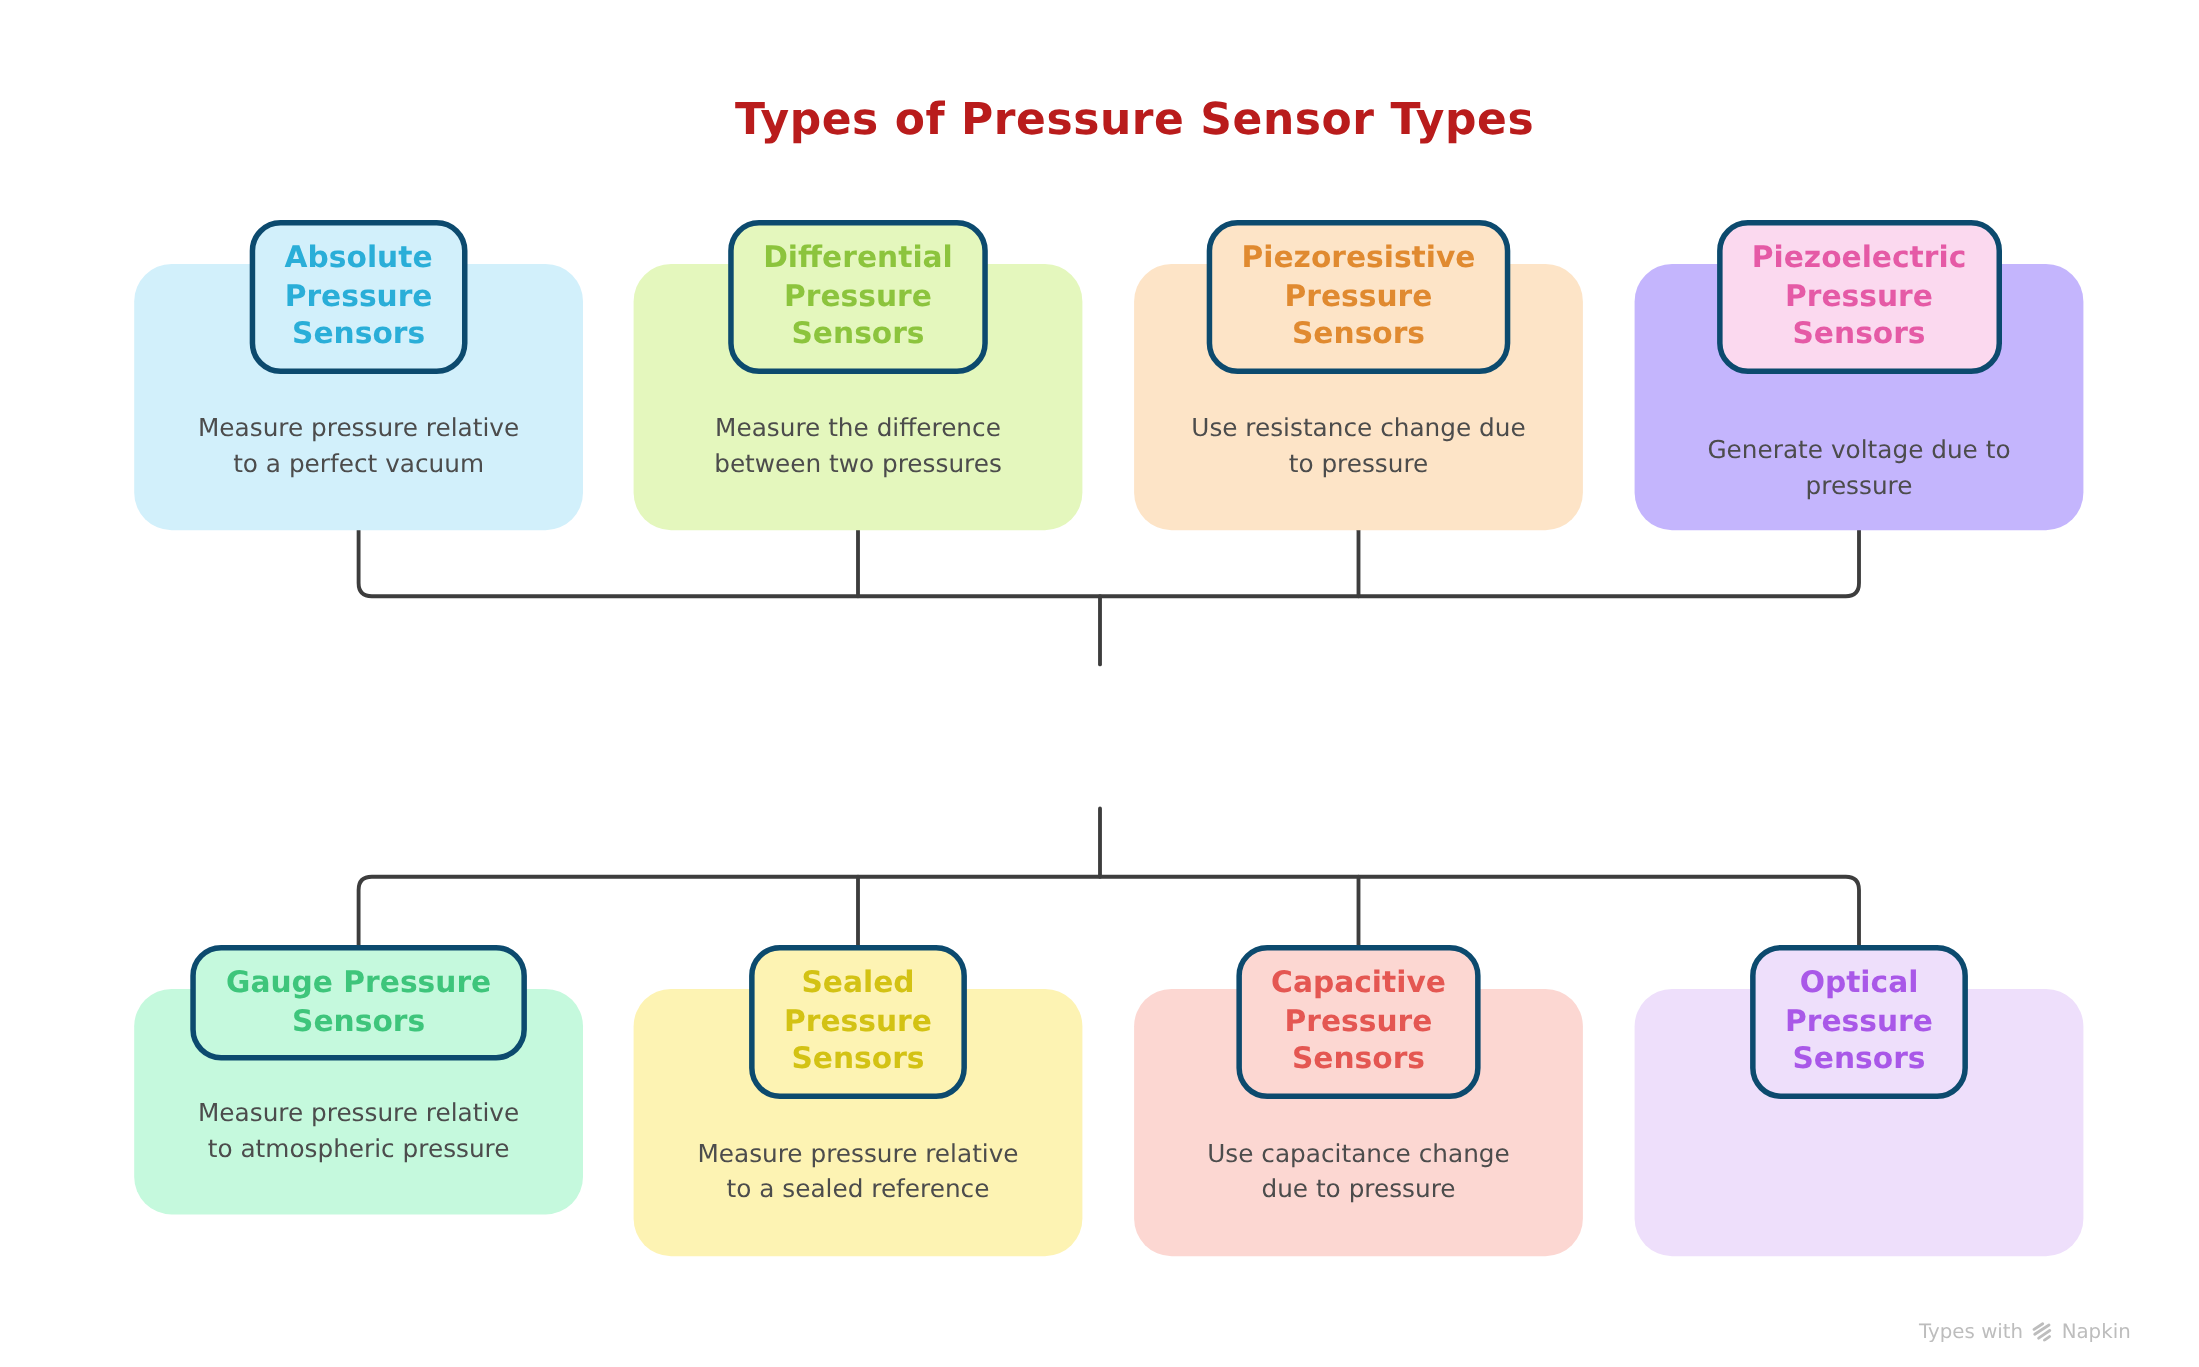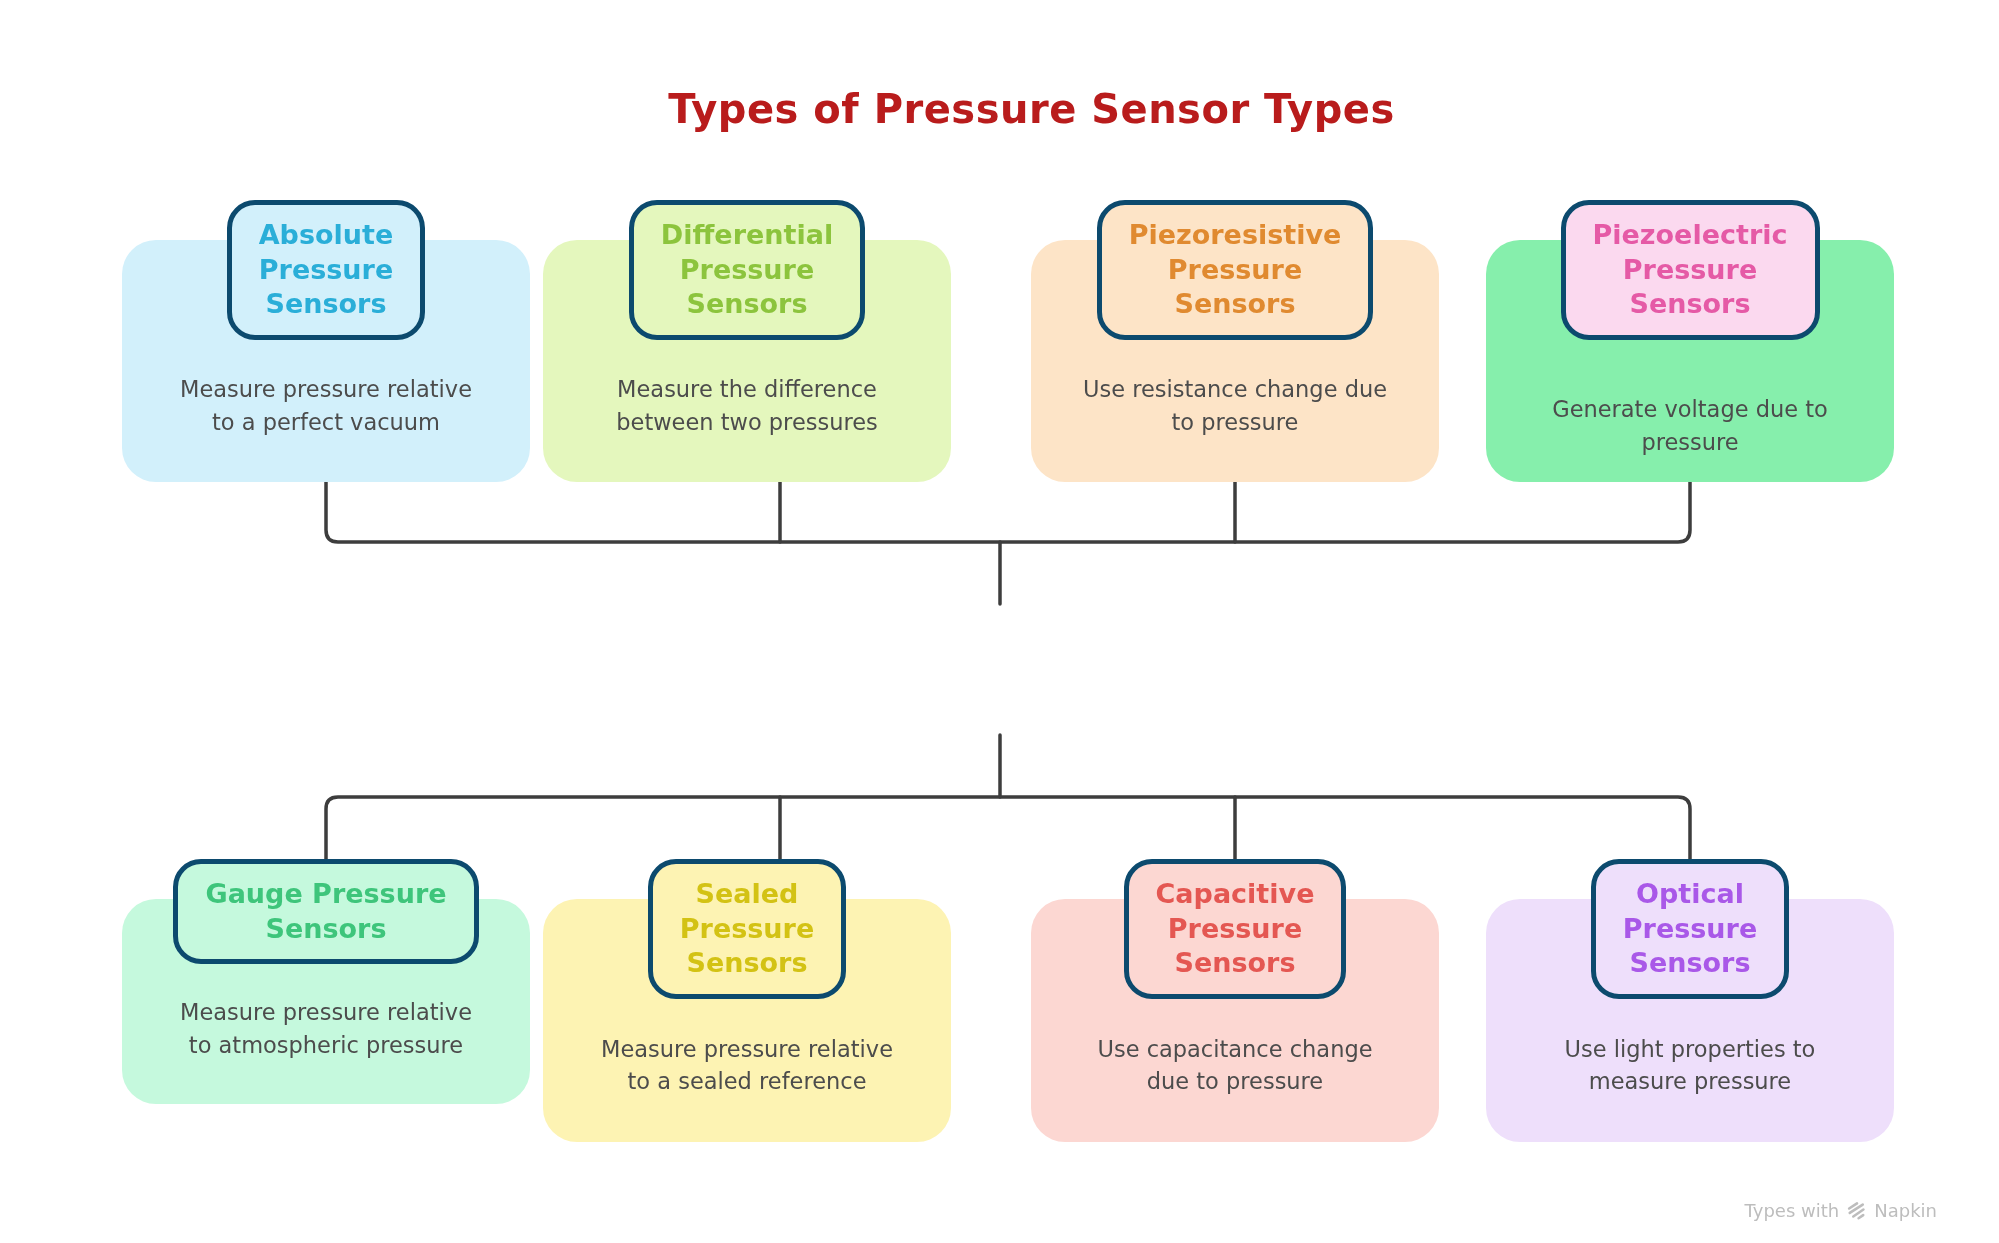--- a/index.html
+++ b/index.html
@@ -14,21 +14,21 @@
     letter-spacing:0.5px;margin:0;padding-left:32px;
   }
   svg.connectors{position:absolute;left:0;top:0;z-index:1;}
   svg.connectors path{fill:none;stroke-width:3.5px;stroke-linecap:round;}
   .card{
     position:absolute;width:408px;z-index:2;
     border-radius:34px;
     display:flex;flex-direction:column;
     box-sizing:border-box;
   }
-  .col1{left:122px}.col2{left:543px}.col3{left:1031px}.col4{left:1486px}
+  .col1{left:122px}.col2{left:576px}.col3{left:1031px}.col4{left:1486px}
   .row-top{top:240px;height:242px}
   .row-bottom{top:899px;height:243px}
   .card.short{height:205px}
   .tab{
     align-self:center;
     margin-top:-40px;
     border:5px solid #0c4a6e;
     border-radius:28px;
     padding:13px 27px;
     font-size:27px;font-weight:bold;line-height:1.28;
@@ -87,21 +87,21 @@
     <div class="desc">Measure the difference
 between two pressures</div>
   </div>
   <div class="card col3 row-top" style="background: rgb(253, 228, 199);">
     <div class="tab" style="background: rgb(253, 228, 199); color: rgb(224, 138, 48);">Piezoresistive
 Pressure
 Sensors</div>
     <div class="desc">Use resistance change due
 to pressure</div>
   </div>
-  <div class="card col4 row-top" style="background: #86efac; gap: 40px;">
+  <div class="card col4 row-top" style="background: #c4b5fd; gap: 40px;">
     <div class="tab" style="background: rgb(251, 217, 239); color: rgb(229, 90, 166);">Piezoelectric
 Pressure
 Sensors</div>
     <div class="desc">Generate voltage due to
 pressure</div>
   </div>
 
 
   <div class="card col1 row-bottom short" style="background: rgb(197, 249, 221);">
     <div class="tab" style="background: rgb(197, 249, 221); color: rgb(62, 197, 123);">Gauge Pressure
@@ -120,22 +120,20 @@
     <div class="tab" style="background: rgb(252, 215, 210); color: rgb(228, 87, 82);">Capacitive
 Pressure
 Sensors</div>
     <div class="desc">Use capacitance change
 due to pressure</div>
   </div>
   <div class="card col4 row-bottom" style="background: rgb(238, 223, 251);">
     <div class="tab" style="background: rgb(238, 223, 251); color: rgb(169, 88, 232);">Optical
 Pressure
 Sensors</div>
-    <div class="desc">Use light properties to
-measure pressure</div>
   </div>
 
   <div class="watermark" style="color: rgb(189, 189, 189);">
     <span>Types with</span>
     <svg class="napkin-icon" width="21" height="19" viewBox="0 0 21 19">
       <g fill="none" stroke-width="2.6" stroke-linecap="round">
         <path class="wm-stroke" d="M3.5 6.5 L12 2.5" style="stroke: rgb(189, 189, 189);"></path>
         <path class="wm-stroke" d="M3.5 11 L17.5 4.5" style="stroke: rgb(189, 189, 189);"></path>
         <path class="wm-stroke" d="M6.5 15 L17.5 9.5" style="stroke: rgb(189, 189, 189);"></path>
         <path class="wm-stroke" d="M11.5 17.5 L16.5 15" style="stroke: rgb(189, 189, 189);"></path>

